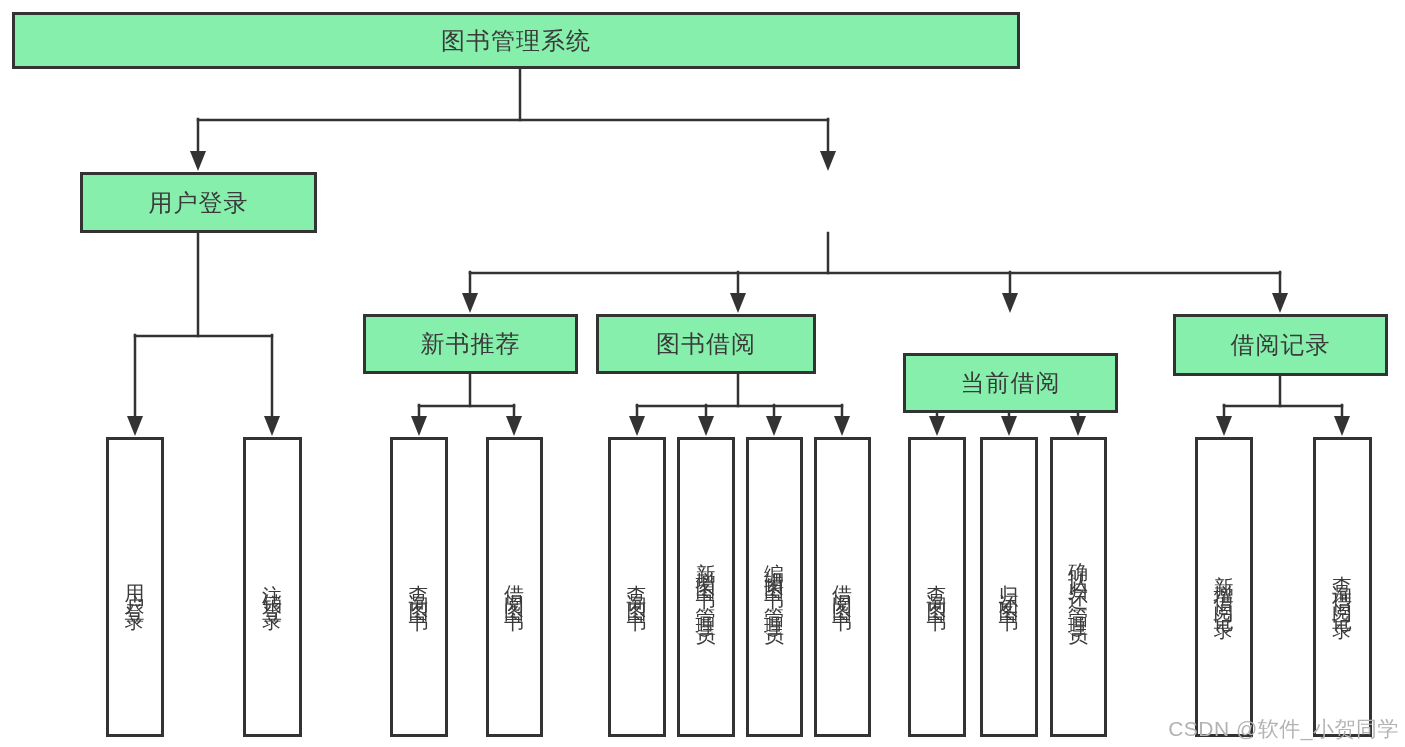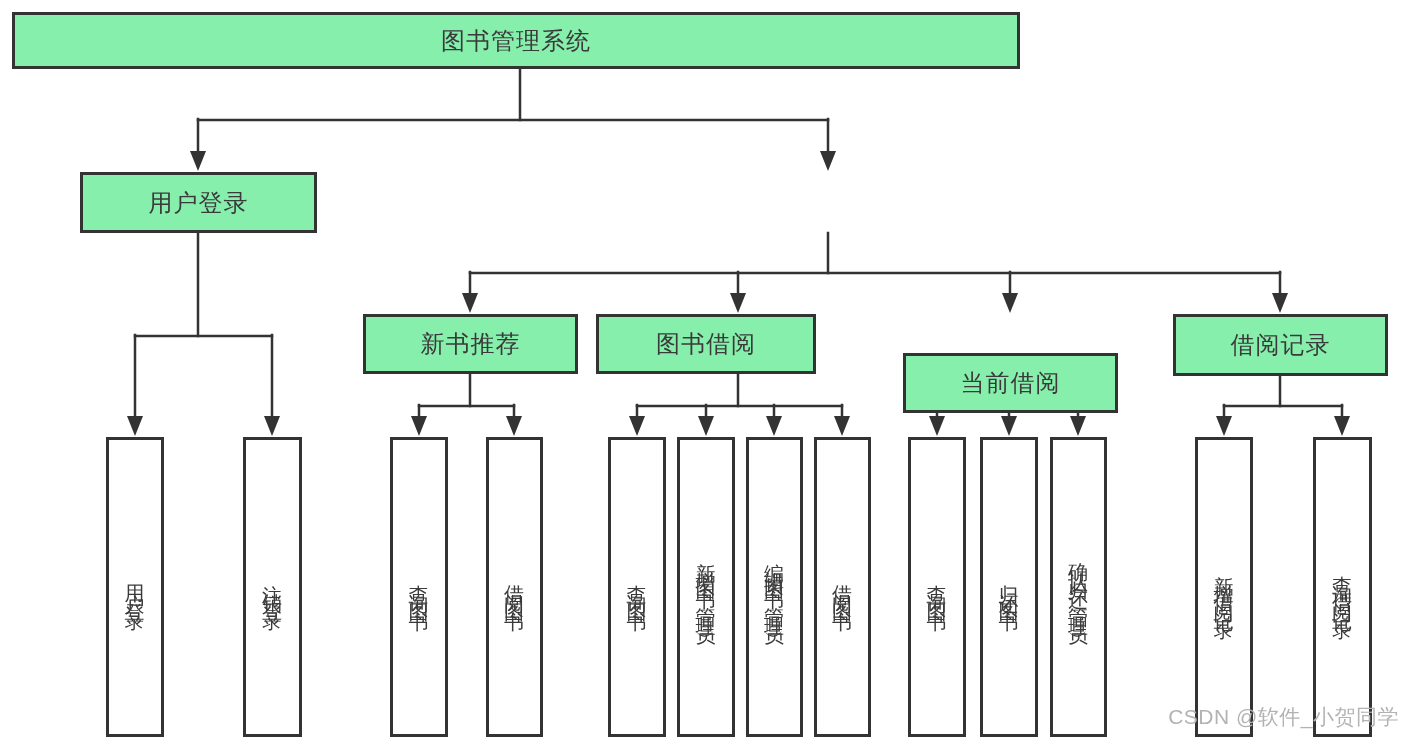--- a/index.html
+++ b/index.html
@@ -72,21 +72,21 @@
   .l7  { left: 746px;  width: 57px; }
   .l8  { left: 814px;  width: 57px; }
   .l9  { left: 908px;  width: 58px; }
   .l10 { left: 980px;  width: 58px; }
   .l11 { left: 1050px; width: 57px; }
   .l12 { left: 1195px; width: 58px; }
   .l13 { left: 1313px; width: 59px; }
   .watermark {
     position: absolute;
     right: 6px;
-    bottom: 16px;
+    bottom: 4px;
     color: #b3b3b3;
     font-size: 21px;
     letter-spacing: 0.5px;
     white-space: nowrap;
   }
 </style>
 </head>
 <body>
 
 <div class="canvas">

